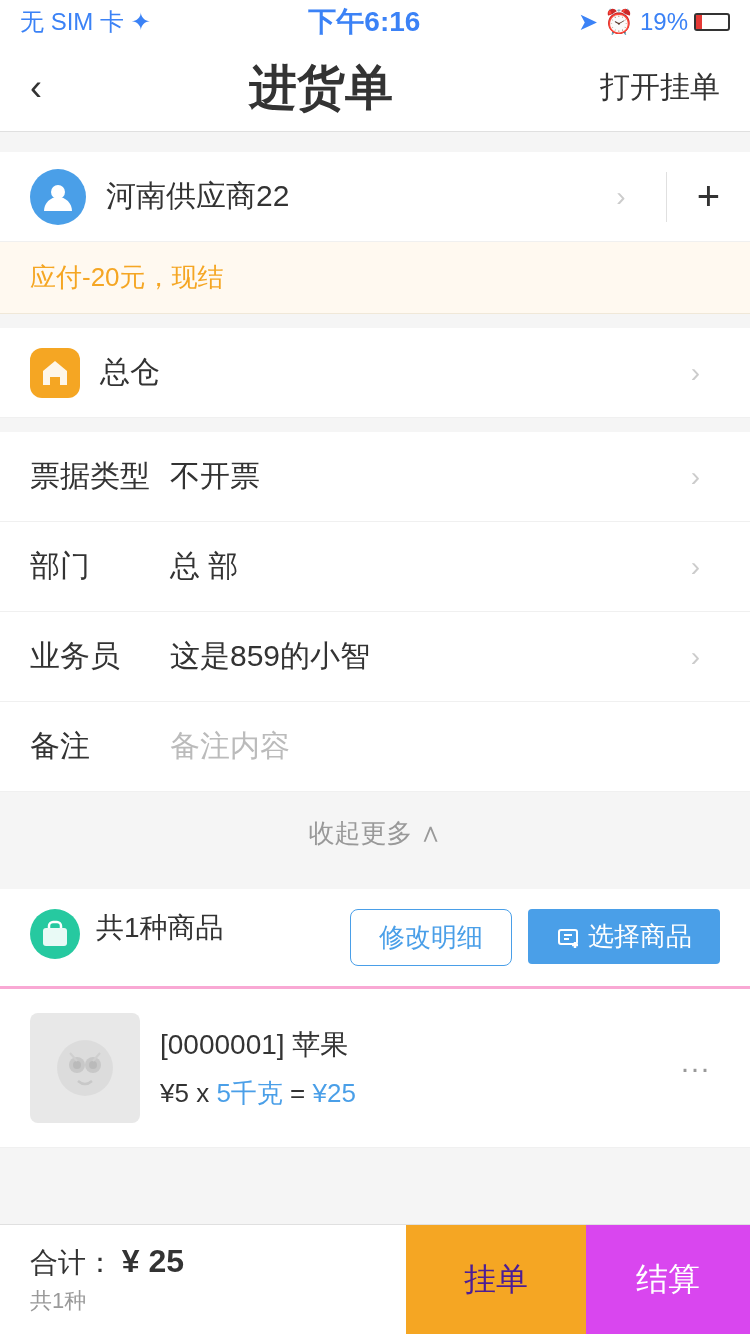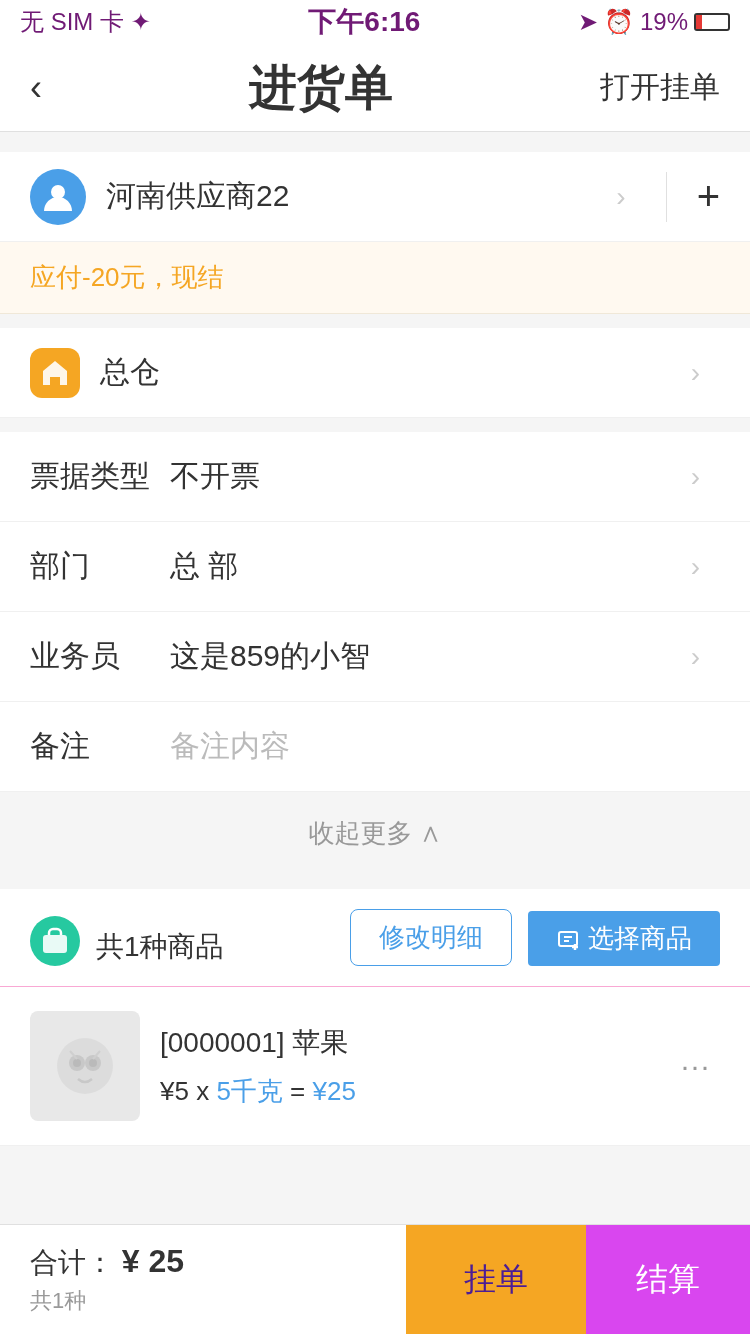--- a/index.html
+++ b/index.html
@@ -15,21 +15,21 @@
 
     
     .status-bar {
       height: 44px;
       background: #fff;
       display: flex;
       align-items: center;
       justify-content: space-between;
       padding: 0 20px;
       font-size: 24px;
-      color: #701a75;
+      color: #3b82f6;
     }
     .status-left { display: flex; align-items: center; gap: 8px; }
     .status-center { font-weight: 600; font-size: 28px; }
     .status-right { display: flex; align-items: center; gap: 6px; font-size: 24px; }
 
     
     .nav-bar {
       height: 88px;
       background: #fff;
       display: flex;
@@ -160,23 +160,23 @@
       color: #999;
     }
 
     
     .products-section {
       background: #fff;
       margin-top: 14px;
     }
     .products-header {
       display: flex;
-      align-items: flex-end;
+      align-items: flex-start;
       padding: 20px 30px;
-      border-bottom: 1px solid #f9a8d4;
+      border-bottom: 3px solid #f9a8d4;
     }
     .products-icon {
       width: 50px;
       height: 50px;
       border-radius: 50%;
       background: #26c9a0;
       display: flex;
       align-items: center;
       justify-content: center;
       margin-right: 16px;

